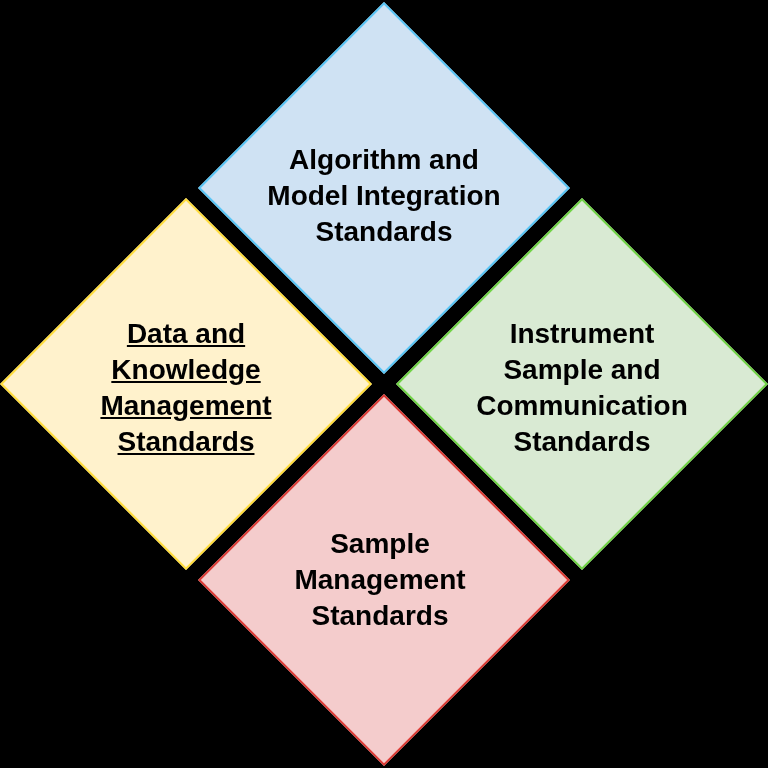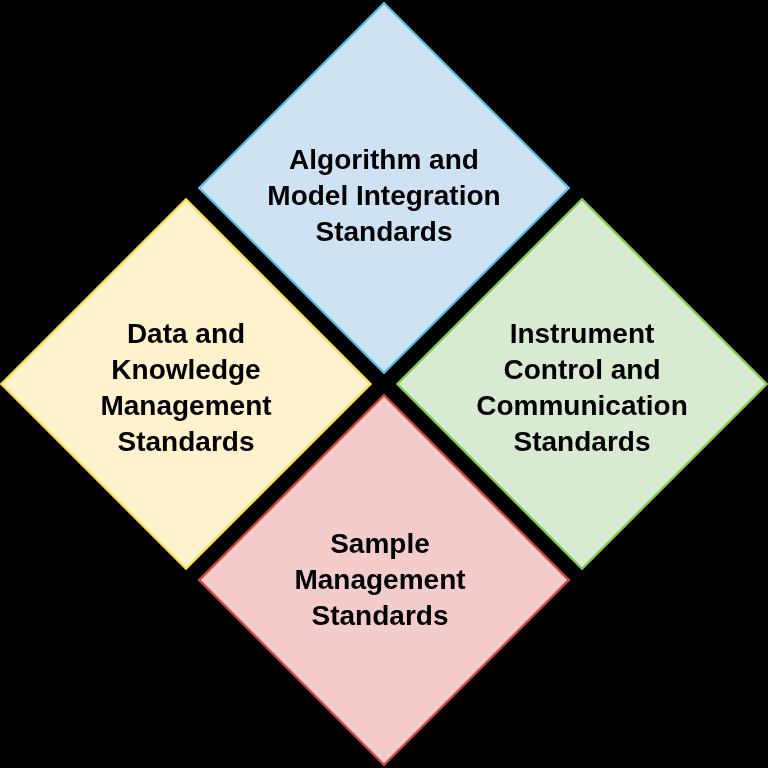--- a/index.html
+++ b/index.html
@@ -31,21 +31,21 @@
     font-weight: bold;
     font-size: 28px;
     line-height: 36px;
     color: #000000;
     white-space: pre-line;
   }
   
   .shape-top    { left: 384px; top: 188px; }
   .label-top    { left: 384px; top: 196px; }
   .shape-left   { left: 186px; top: 384px; }
-  .label-left   { left: 186px; top: 388px; }
+  .label-left   { left: 186px; top: 388px; text-decoration: underline; }
   .shape-right  { left: 582px; top: 384px; }
   .label-right  { left: 582px; top: 388px; }
   .shape-bottom { left: 384px; top: 580px; }
   .label-bottom { left: 380px; top: 580px; }
 </style>
 </head>
 <body>
 
 <div class="canvas">
 
@@ -60,21 +60,21 @@
     <div class="diamond shape-left" style="background: rgb(255, 242, 204); border-color: rgb(255, 221, 60);"></div>
     <div class="label label-left">Data and
 Knowledge
 Management
 Standards</div>
   </div>
 
   <div>
     <div class="diamond shape-right" style="background: rgb(217, 234, 211); border-color: rgb(112, 210, 69);"></div>
     <div class="label label-right">Instrument
-Control and
+Sample and
 Communication
 Standards</div>
   </div>
 
   <div>
     <div class="diamond shape-bottom" style="background: rgb(244, 204, 204); border-color: rgb(220, 58, 52);"></div>
     <div class="label label-bottom">Sample
 Management
 Standards</div>
   </div>

